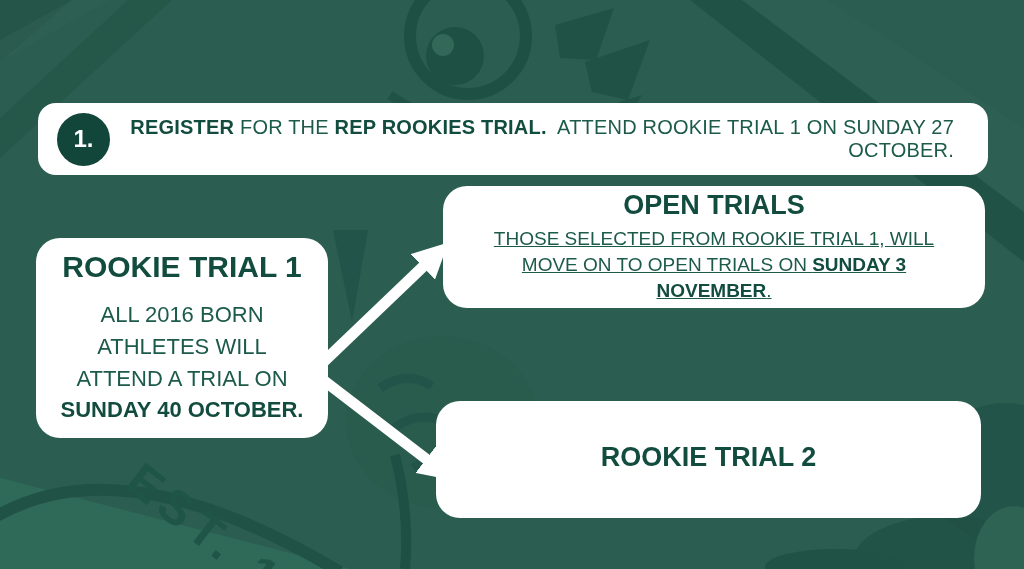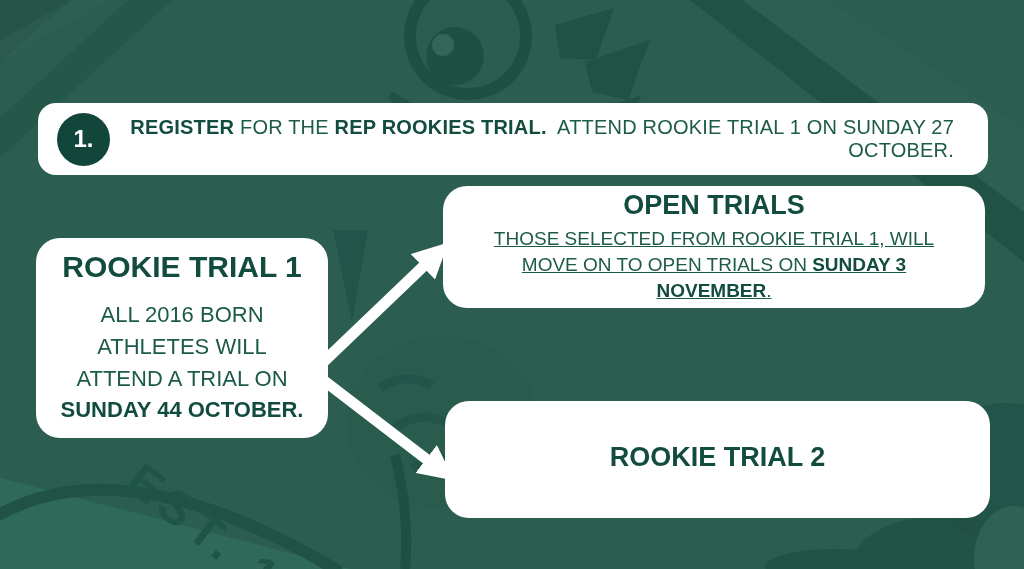--- a/index.html
+++ b/index.html
@@ -81,21 +81,21 @@
     align-items: center;
     justify-content: center;
     text-align: center;
     color: #1C5A4A;
   }
   .card-title { font-weight: 800; color: #124C3E; }
   .card-1 { left: 36px;  top: 238px; width: 292px; height: 200px; padding: 0 20px; }
   .card-1 .card-title { font-size: 30px; margin-bottom: 15px; }
   .card-1 .card-body  { font-size: 22px; line-height: 1.45; }
   .card-2 { left: 443px; top: 186px; width: 542px; height: 122px; padding: 0 24px; }
-  .card-3 { left: 445px; top: 401px; width: 545px; height: 117px; padding: 0 9px; }
+  .card-3 { left: 436px; top: 401px; width: 545px; height: 117px; padding: 0 9px; }
   .card-2 .card-title, .card-3 .card-title { font-size: 27px; margin-bottom: 5px; }
   .card-2 .card-body,  .card-3 .card-body  { font-size: 19px; line-height: 1.38; text-decoration: underline; }
 </style>
 </head>
 <body>
 
 <div class="stage">
 
   <svg class="bg-svg" width="1024" height="569" viewBox="0 0 1024 569" aria-hidden="true">
     <g>
@@ -153,21 +153,21 @@
 
   <div class="step-banner">
     <div class="step-badge">
       <span>1.</span>
     </div>
     <div class="step-text"><span class="b">REGISTER</span><span> FOR THE </span><span class="b">REP ROOKIES TRIAL.</span><span>&nbsp; ATTEND ROOKIE TRIAL 1 ON SUNDAY 27 OCTOBER.</span></div>
   </div>
 
   <div class="card card-1">
     <div class="card-title">ROOKIE TRIAL 1</div>
-    <div class="card-body"><span>ALL 2016 BORN ATHLETES WILL ATTEND A TRIAL ON </span><span class="b">SUNDAY 44 OCTOBER.</span></div>
+    <div class="card-body"><span>ALL 2016 BORN ATHLETES WILL ATTEND A TRIAL ON </span><span class="b">SUNDAY 40 OCTOBER.</span></div>
   </div>
 
   <div class="card card-2">
     <div class="card-title">OPEN TRIALS</div>
     <div class="card-body"><span>THOSE SELECTED FROM ROOKIE TRIAL 1, WILL MOVE ON TO OPEN TRIALS ON </span><span class="b">SUNDAY 3 NOVEMBER</span><span>.</span></div>
   </div>
 
   <div class="card card-3">
     <div class="card-title">ROOKIE TRIAL 2</div>
   </div>

